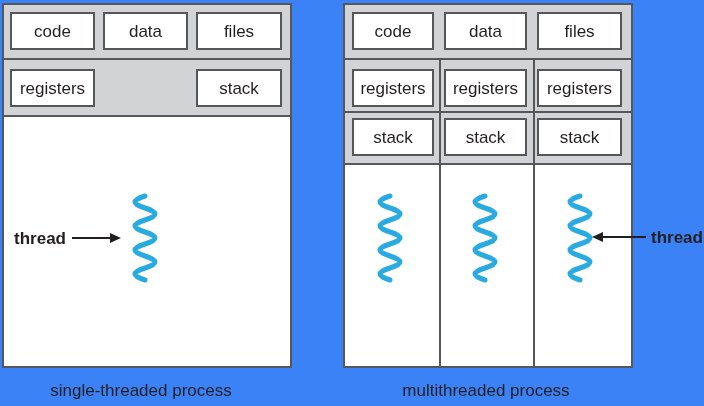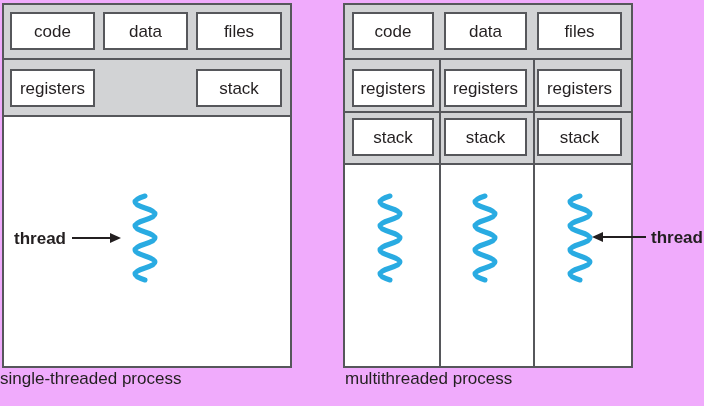--- a/index.html
+++ b/index.html
@@ -1,21 +1,21 @@
 <!DOCTYPE html>
 <html><head>
 <meta charset="utf-8">
 <style>
   * { margin: 0; padding: 0; box-sizing: border-box; }
   html, body { background: #ffffff; }
   .stage {
     position: relative;
     width: 704px;
     height: 406px;
-    background: #f0abfc;
+    background: #3b82f6;
     font-family: "Liberation Sans", sans-serif;
     color: #231F20;
     overflow: hidden;
   }
   .panel {
     position: absolute;
     top: 3px;
     width: 290px;
     height: 365px;
     border: 2px solid #56575B;
@@ -50,23 +50,23 @@
     border: 2px solid #56575B;
     display: flex;
     align-items: center;
     justify-content: center;
     font-size: 17px;
     line-height: 1;
     white-space: nowrap;
   }
   .caption {
     position: absolute;
-    top: 369px;
+    top: 381px;
     width: 282px;
-    text-align: left;
+    text-align: center;
     font-size: 17px;
   }
   .thread-label {
     position: absolute;
     font-size: 17px;
     line-height: 18px;
     font-weight: bold;
   }
   .squiggle, .arrow { position: absolute; display: block; }
 </style>

